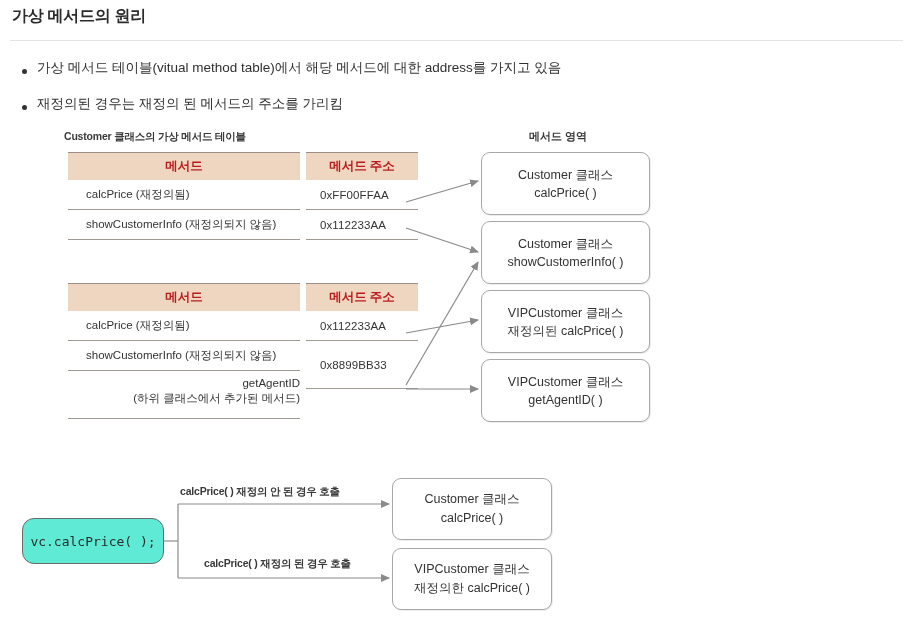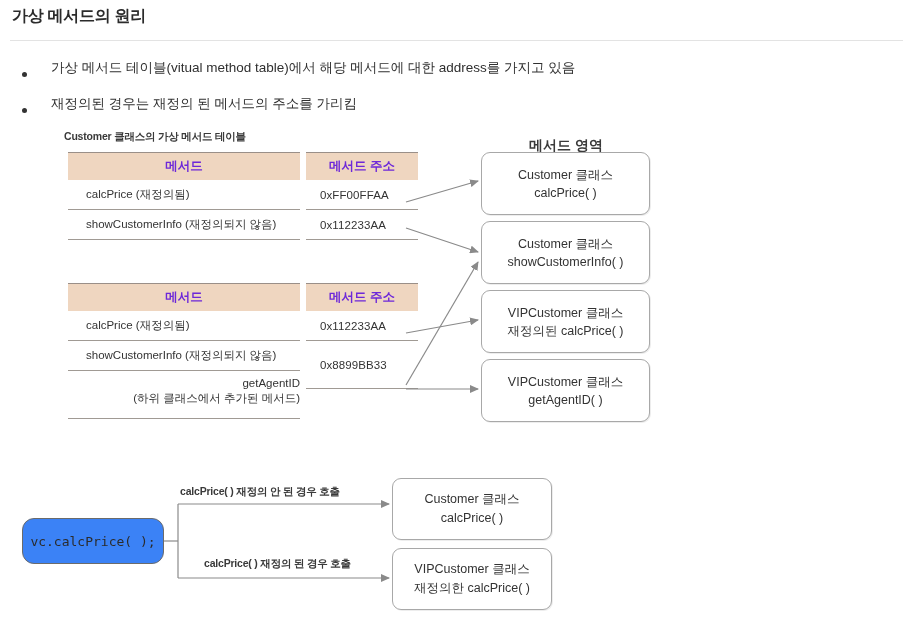--- a/index.html
+++ b/index.html
@@ -33,23 +33,22 @@
     top: 40px;
     width: 893px;
     height: 1px;
     background: #e3e3e3;
   }
 
   
   .bullet-row {
     position: absolute;
     display: flex;
-    align-items: flex-end;
-    white-space: nowrap;
-    gap: 14px;
+    align-items: center;
+    white-space: nowrap;
   }
   .bullet-dot {
     width: 5px;
     height: 5px;
     border-radius: 50%;
     background: #333;
     margin-top: 7px;
     margin-right: 10px;
     flex: none;
   }
@@ -78,43 +77,43 @@
     white-space: nowrap;
     letter-spacing: -0.2px;
     text-align: right;
   }
   #caption-customer  { left: 64px;  top: 130px; }
   #caption-vip       { left: 64px;  top: 256px; }
   #caption-method-area {
     position: absolute;
     left: 529px;
     top: 129px;
-    font-size: 14px;
+    font-size: 11px;
     font-weight: bold;
     color: #3a3a3a;
     white-space: nowrap;
-    margin-top: 8px;
   }
 
   
   .vtable {
     position: absolute;
   }
   .vt-col-m  { position: absolute; left: 0;   width: 232px; }
   .vt-col-a  { position: absolute; left: 238px; width: 112px; }
 
   .vt-head {
     background: #efd6c0;
     height: 27px;
     line-height: 27px;
     text-align: center;
     font-size: 12.5px;
     font-weight: bold;
-    color: #6d28d9;
+    color: #b91c1c;
     border-top: 1.5px solid #9a8f88;
+    font-family: Liberation Serif, serif;
   }
   .vt-cell {
     border-bottom: 1px solid #a09a94;
     font-size: 11.5px;
     color: #333;
     box-sizing: border-box;
     display: flex;
     align-items: center;
   }
   .vt-cell.m { padding-left: 18px; }
@@ -155,21 +154,21 @@
     height: 166px;
   }
   #code-box {
     position: absolute;
     left: 22px;
     top: 58px;
     width: 142px;
     height: 46px;
     border: 1.3px solid #6b6b6b;
     border-radius: 12px;
-    background: #3b82f6;
+    background: #5eead4;
     display: flex;
     align-items: center;
     justify-content: center;
     font-family: "DejaVu Sans Mono", "Liberation Mono", monospace;
     font-size: 13px;
     color: #2b2b2b;
     box-sizing: border-box;
   }
   .arrow-label {
     position: absolute;

